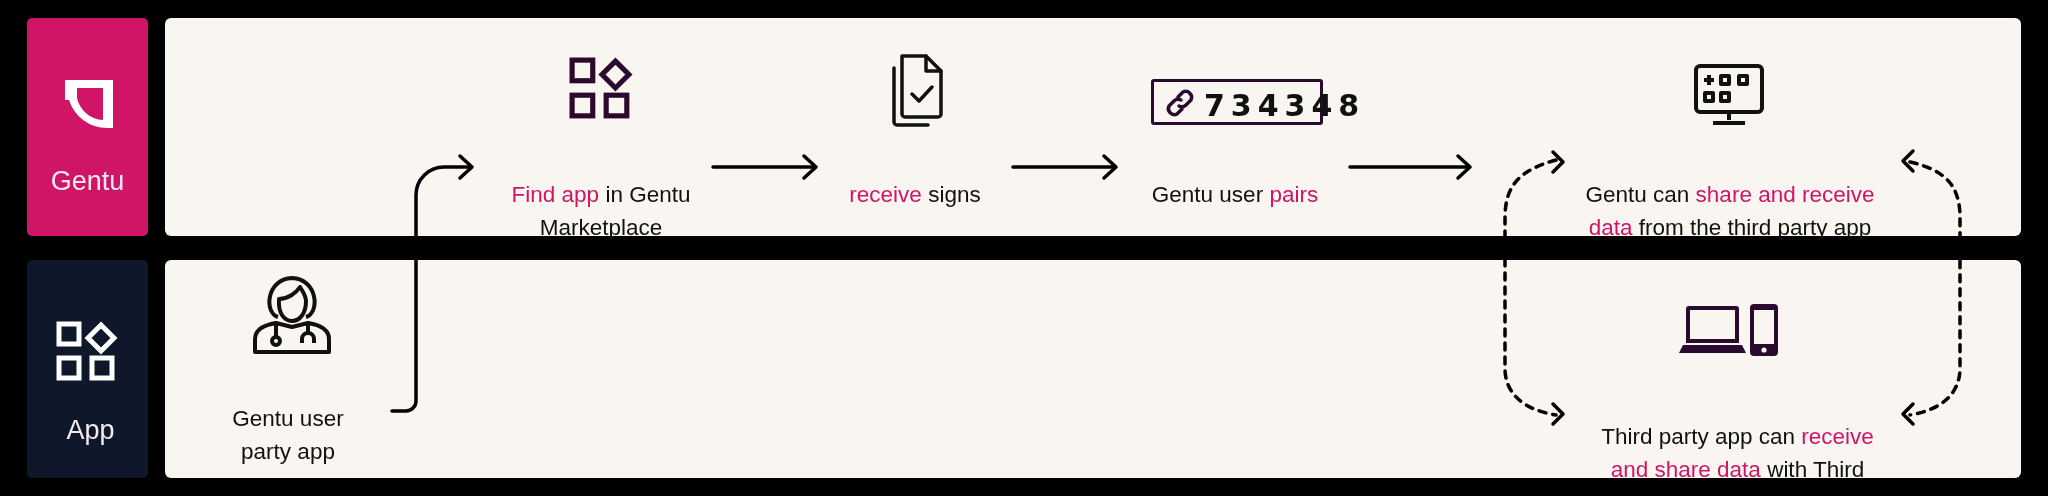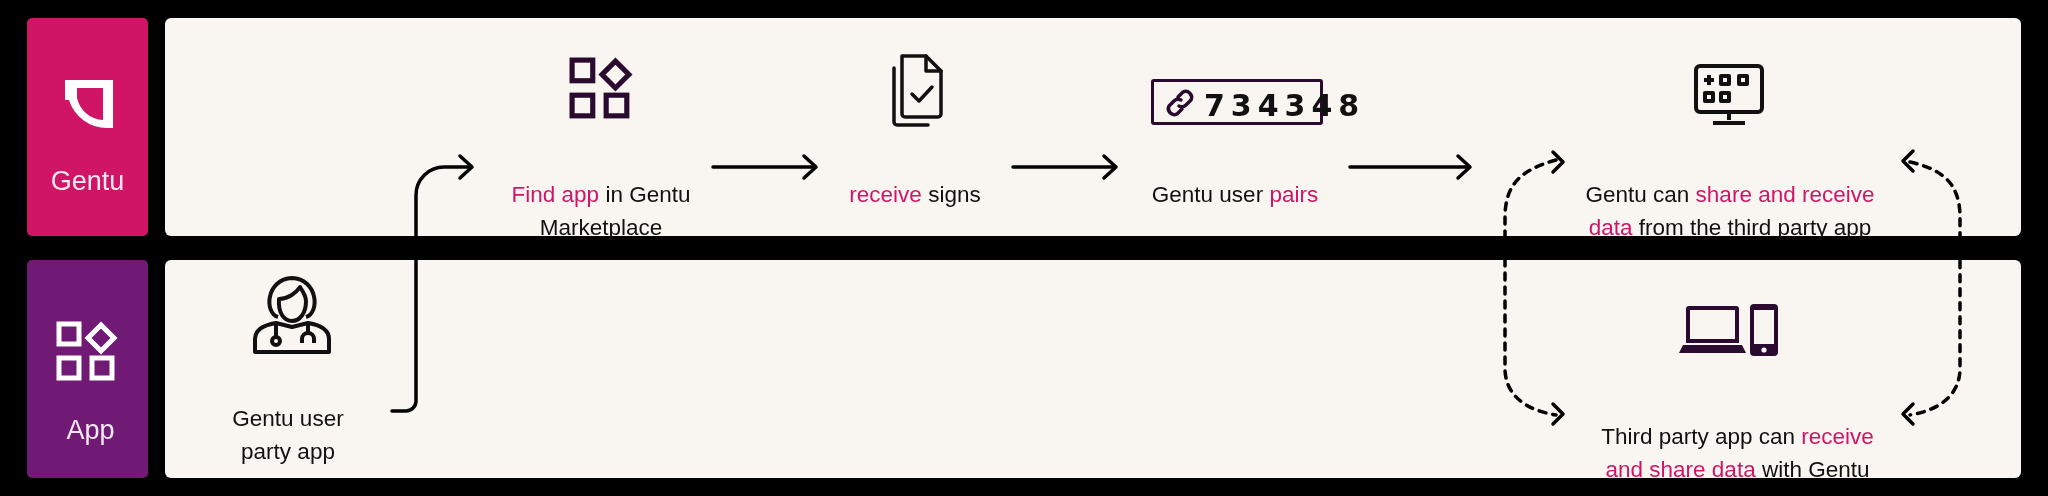--- a/index.html
+++ b/index.html
@@ -1,20 +1,20 @@
 <!DOCTYPE html>
 <html><head>
 <meta charset="utf-8">
 <style>
   html, body { margin:0; padding:0; background:#000; }
   body { width:2048px; height:496px; position:relative; overflow:hidden;
          font-family:"Liberation Sans", "DejaVu Sans", sans-serif; }
   .rail { position:absolute; left:27px; width:121px; border-radius:5px; color:#fff; }
   .rail-gentu { top:18px; height:218px; background:#d01466; }
-  .rail-app { top:260px; height:218px; background:#701a75; }
+  .rail-app { top:260px; height:218px; background:#0f172a; }
   .rail-label { position:absolute; left:0; right:0; text-align:center; font-size:27px; color:#f4e9ef; }
   .rail-gentu .rail-label { top:148px; }
   .rail-app .rail-label { top:155px; left:6px; }
   .rail-icon { position:absolute; }
   .panel { position:absolute; left:165px; width:1856px; background:#f9f6f2; border-radius:6px; }
   .panel-top { top:18px; height:218px; }
   .panel-bottom { top:260px; height:218px; }
   .step-text { position:absolute; text-align:center; font-size:22.5px; line-height:33px; color:#111; white-space:nowrap;margin-top:40px; }
   .hl { color:#d01466; }
   .icon { position:absolute; }
@@ -119,21 +119,21 @@
 <svg class="icon" style="left:1678px;top:303px" width="104" height="56" viewBox="0 0 104 56">
   <g fill="#2a0a2e">
     <path d="M8 6 A3 3 0 0 1 11 3 H58 A3 3 0 0 1 61 6 V40 H8 Z M12 7 V36 H57 V7 Z" fill-rule="evenodd"></path>
     <path d="M5 42 H64 L68 50 H1 Z"></path>
     <path d="M72 4 A4 4 0 0 1 76 1 H96 A4 4 0 0 1 100 5 V49 A4 4 0 0 1 96 53 H76 A4 4 0 0 1 72 49 Z M76 7 V41 H96 V7 Z" fill-rule="evenodd"></path>
   </g>
   <circle cx="86" cy="47" r="2.6" fill="#f9f6f2"></circle>
 </svg>
 <div class="step-text" style="left:1565px;top:380px;width:345px;">
   <div><span>Third party app can </span><span class="hl">receive</span></div>
-  <div><span class="hl">and share data</span><span> with Gentu</span></div>
+  <div><span class="hl">and share data</span><span> with Third</span></div>
 </div>
 
 <svg class="overlay" viewBox="0 0 2048 496">
   <g fill="none" stroke="#000" stroke-width="3.5" stroke-linecap="round" stroke-linejoin="round">
 
     <path d="M392 411 H406 A10 10 0 0 0 416 401 V195 A28 28 0 0 1 444 167 H471"></path>
     <path d="M460 156 L472 167 L460 178"></path>
 
     <path d="M713 167 H815"></path>
     <path d="M804 156 L816 167 L804 178"></path>

